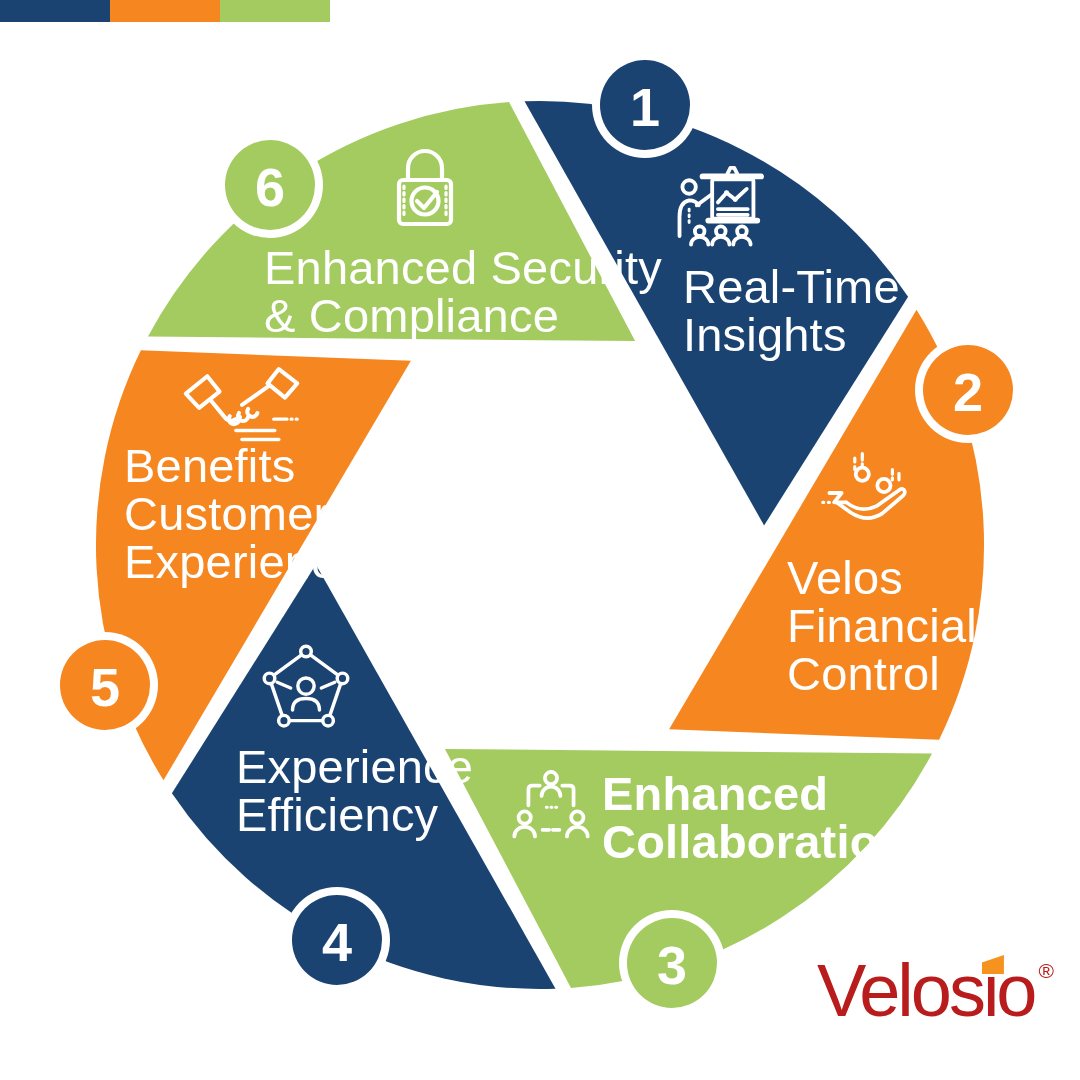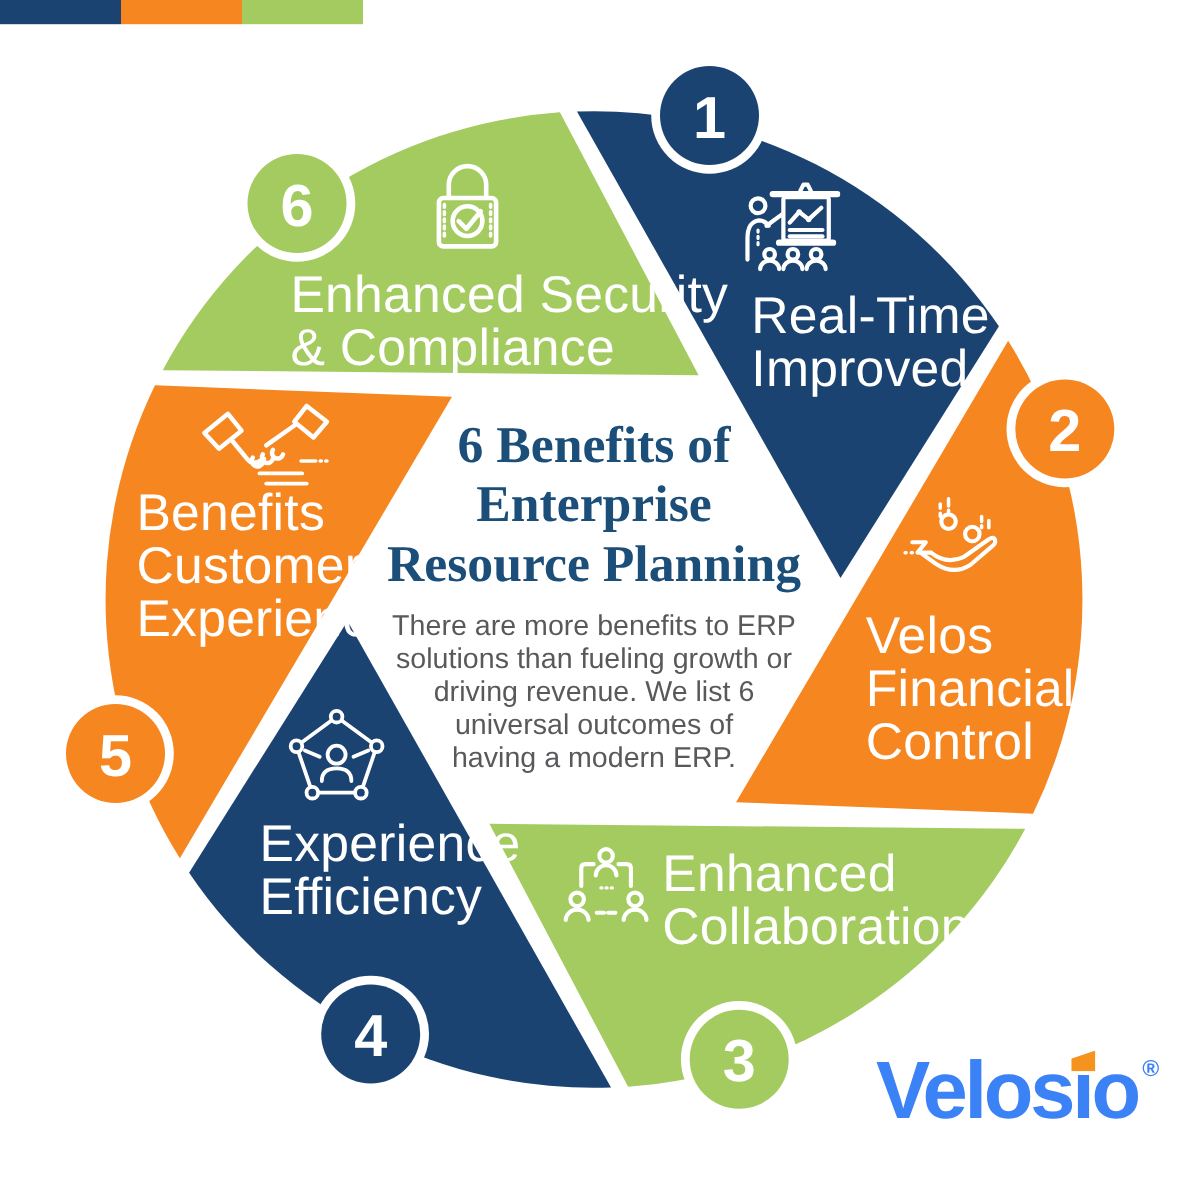--- a/index.html
+++ b/index.html
@@ -16,34 +16,34 @@
   .icon-2{left:820px;top:446px;width:94px;height:94px;}
   .icon-3{left:504px;top:764px;width:94px;height:94px;}
   .icon-4{left:258px;top:640px;width:96px;height:96px;}
   .icon-5{left:172px;top:366px;width:138px;height:92px;}
   .icon-6{left:383px;top:138px;width:84px;height:104px;}
   
   .blade-label{position:absolute;color:#ffffff;font-size:47px;line-height:48px;
                white-space:pre-line;letter-spacing:0.2px;}
   .label-1{left:683px;top:263px;}
   .label-2{left:787px;top:554px;}
-  .label-3{left:602px;top:770px;}
+  .label-3{left:602px;top:770px;font-weight:bold;}
   .label-4{left:236px;top:743px;}
   .label-5{left:124px;top:442px;}
   .label-6{left:264px;top:244px;}
   
   .center-text{position:absolute;left:290px;top:378px;width:500px;text-align:center;}
   .center-title{font-family:"Liberation Serif", serif;font-weight:700;
                 font-size:47px;line-height:54px;white-space:pre-line;}
   .center-sub{margin-top:13px;font-size:26px;line-height:30px;color:#58595B;white-space:pre-line;}
   
   .badge-num{font-family:"Liberation Sans", sans-serif;font-weight:700;font-size:54px;fill:#ffffff;}
   
-  .logo{position:absolute;right:26px;top:948px;font-weight:700;font-size:74px;
-        letter-spacing:-3px;color:#3b82f6;}
+  .logo{position:absolute;right:26px;top:948px;font-weight:400;font-size:74px;
+        letter-spacing:-3px;color:#b91c1c;}
   .logo-i{position:relative;display:inline-block;}
   .logo-flag{position:absolute;left:-1px;top:7px;width:22px;height:19px;background:#F6921E;
              clip-path:polygon(0 40%, 100% 0, 100% 100%, 0 100%);}
   .logo-reg{font-size:21px;vertical-align:38px;letter-spacing:0;margin-left:4px;}
 </style>
 </head>
 <body>
 
 <div class="canvas">
 
@@ -168,42 +168,32 @@
   <svg class="icon icon-6" viewBox="0 0 84 104" fill="none" stroke="#ffffff" stroke-width="4.2" stroke-linecap="round" stroke-linejoin="round">
     <path d="M25,42 V30 a17,17 0 0 1 34,0 V42"></path>
     <rect x="16" y="42" width="52" height="44" rx="4"></rect>
     <path d="M21,48 v32" stroke-dasharray="2.5,4" stroke-width="3.2"></path>
     <path d="M63,48 v32" stroke-dasharray="2.5,4" stroke-width="3.2"></path>
     <circle cx="42" cy="63" r="13.5"></circle>
     <path d="M34,63 l7,7 l13,-16"></path>
   </svg>
 
   <div class="blade-label label-1">Real-Time
-Improved</div>
+Insights</div>
   <div class="blade-label label-2">Velos
 Financial
 Control</div>
   <div class="blade-label label-3">Enhanced
 Collaboration</div>
   <div class="blade-label label-4">Experience
 Efficiency</div>
   <div class="blade-label label-5">Benefits
 Customer
 Experience</div>
   <div class="blade-label label-6">Enhanced Security
 &amp; Compliance</div>
 
-  <div class="center-text">
-    <div class="center-title" style="color: rgb(27, 78, 120);">6 Benefits of
-Enterprise
-Resource Planning</div>
-    <div class="center-sub">There are more benefits to ERP
-solutions than fueling growth or
-driving revenue. We list 6
-universal outcomes of
-having a modern ERP.</div>
-  </div>
 
   <div class="logo">
     <span>Velos</span><span class="logo-i"><span>i</span><span class="logo-flag"></span></span><span>o</span><span class="logo-reg">®</span>
   </div>
 
 </div>
 
 </body></html>

